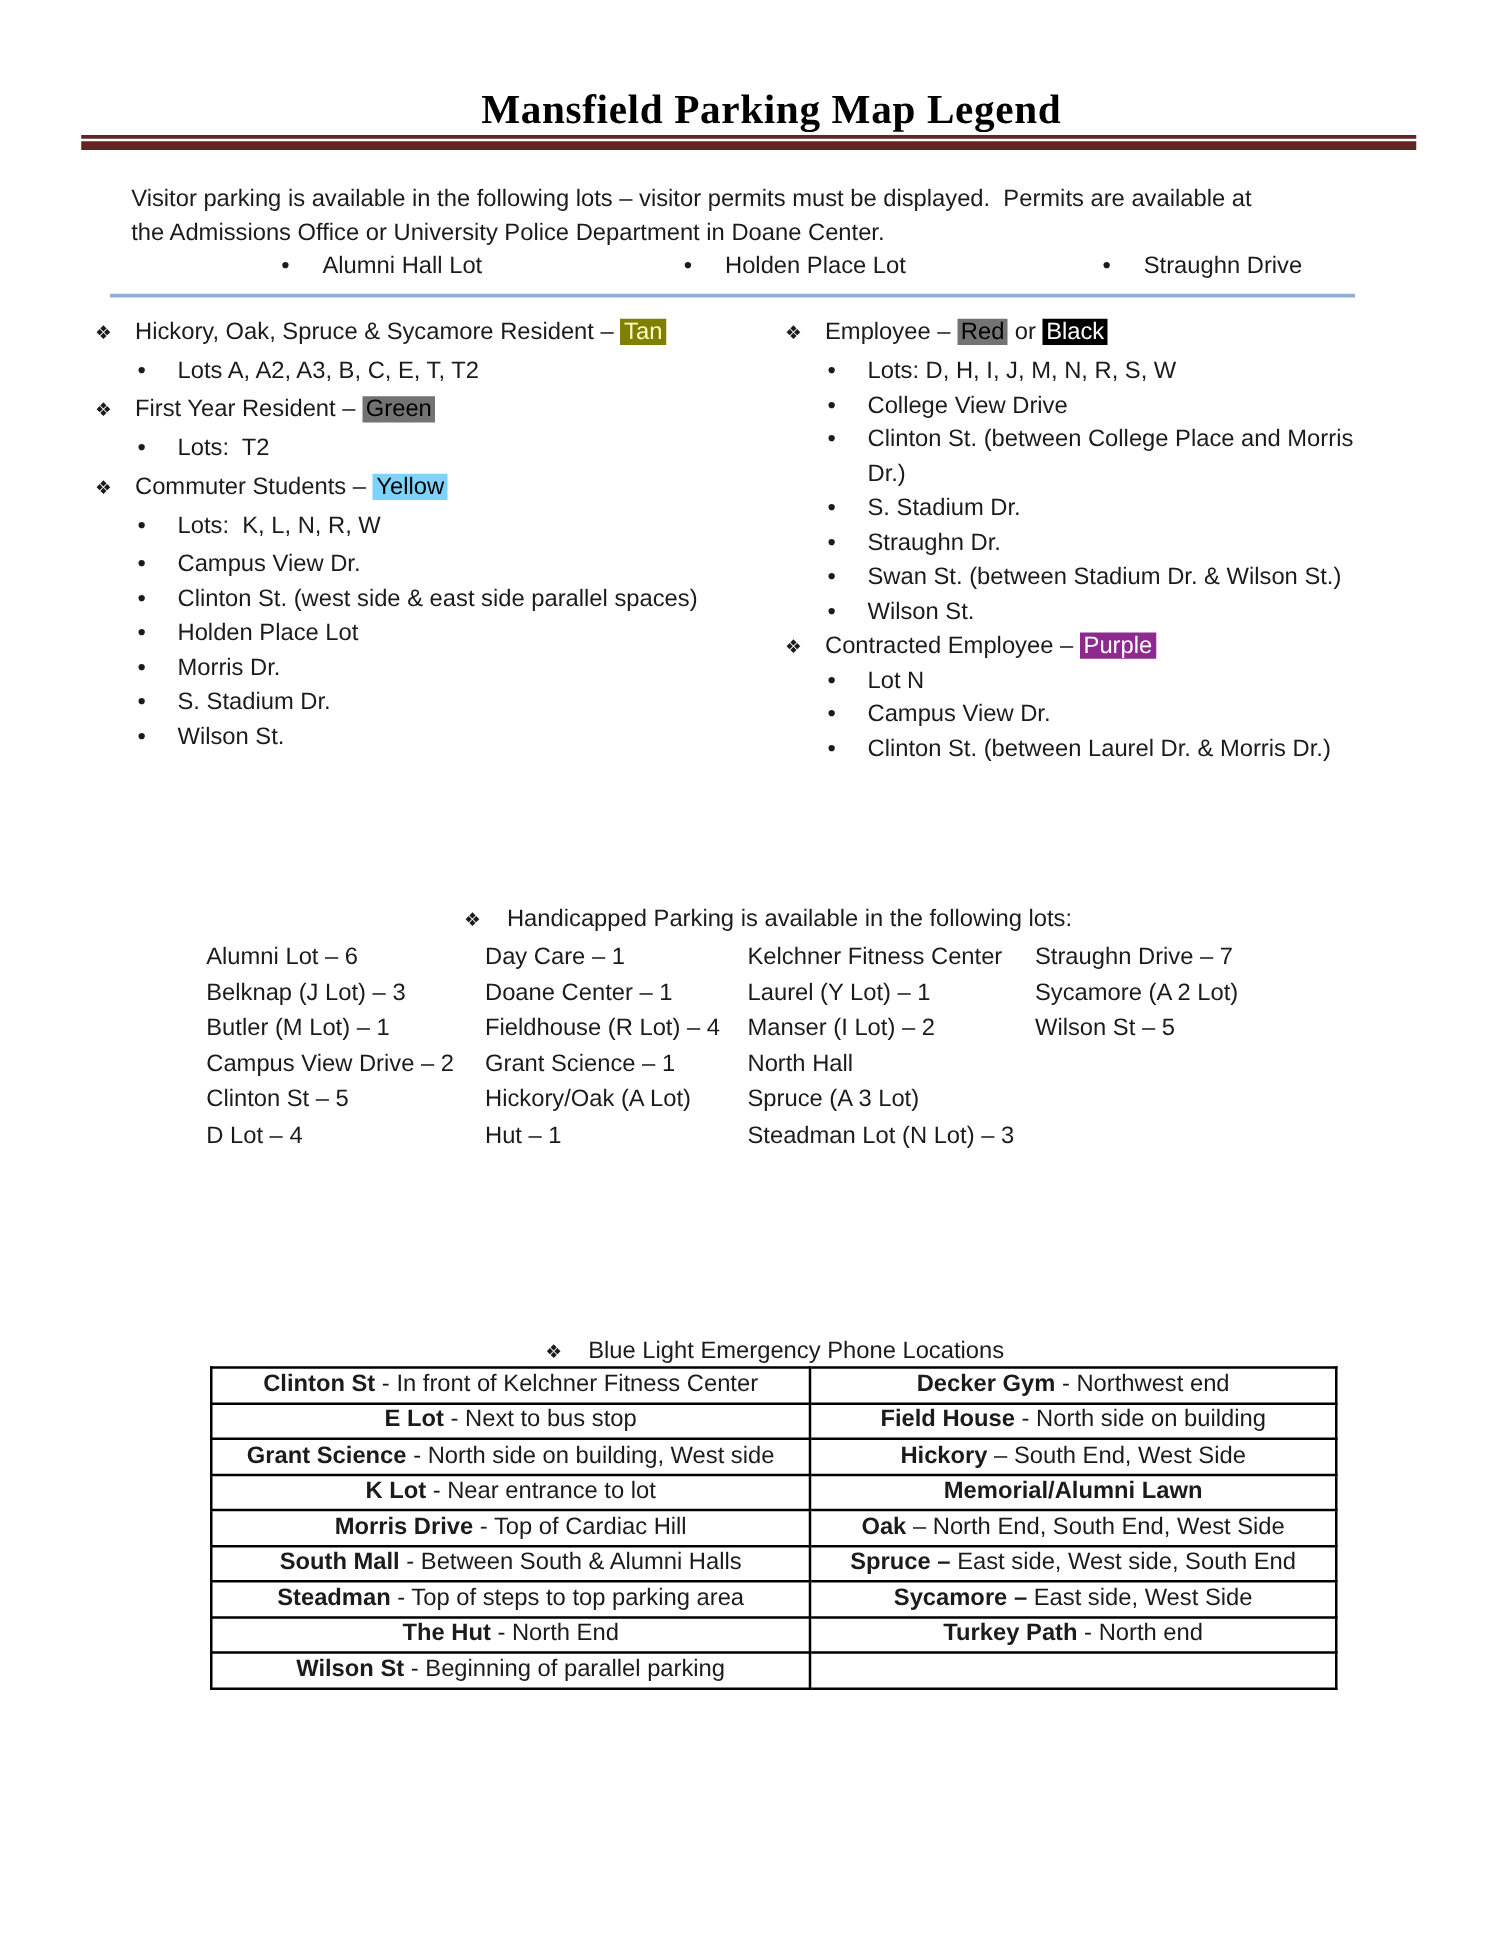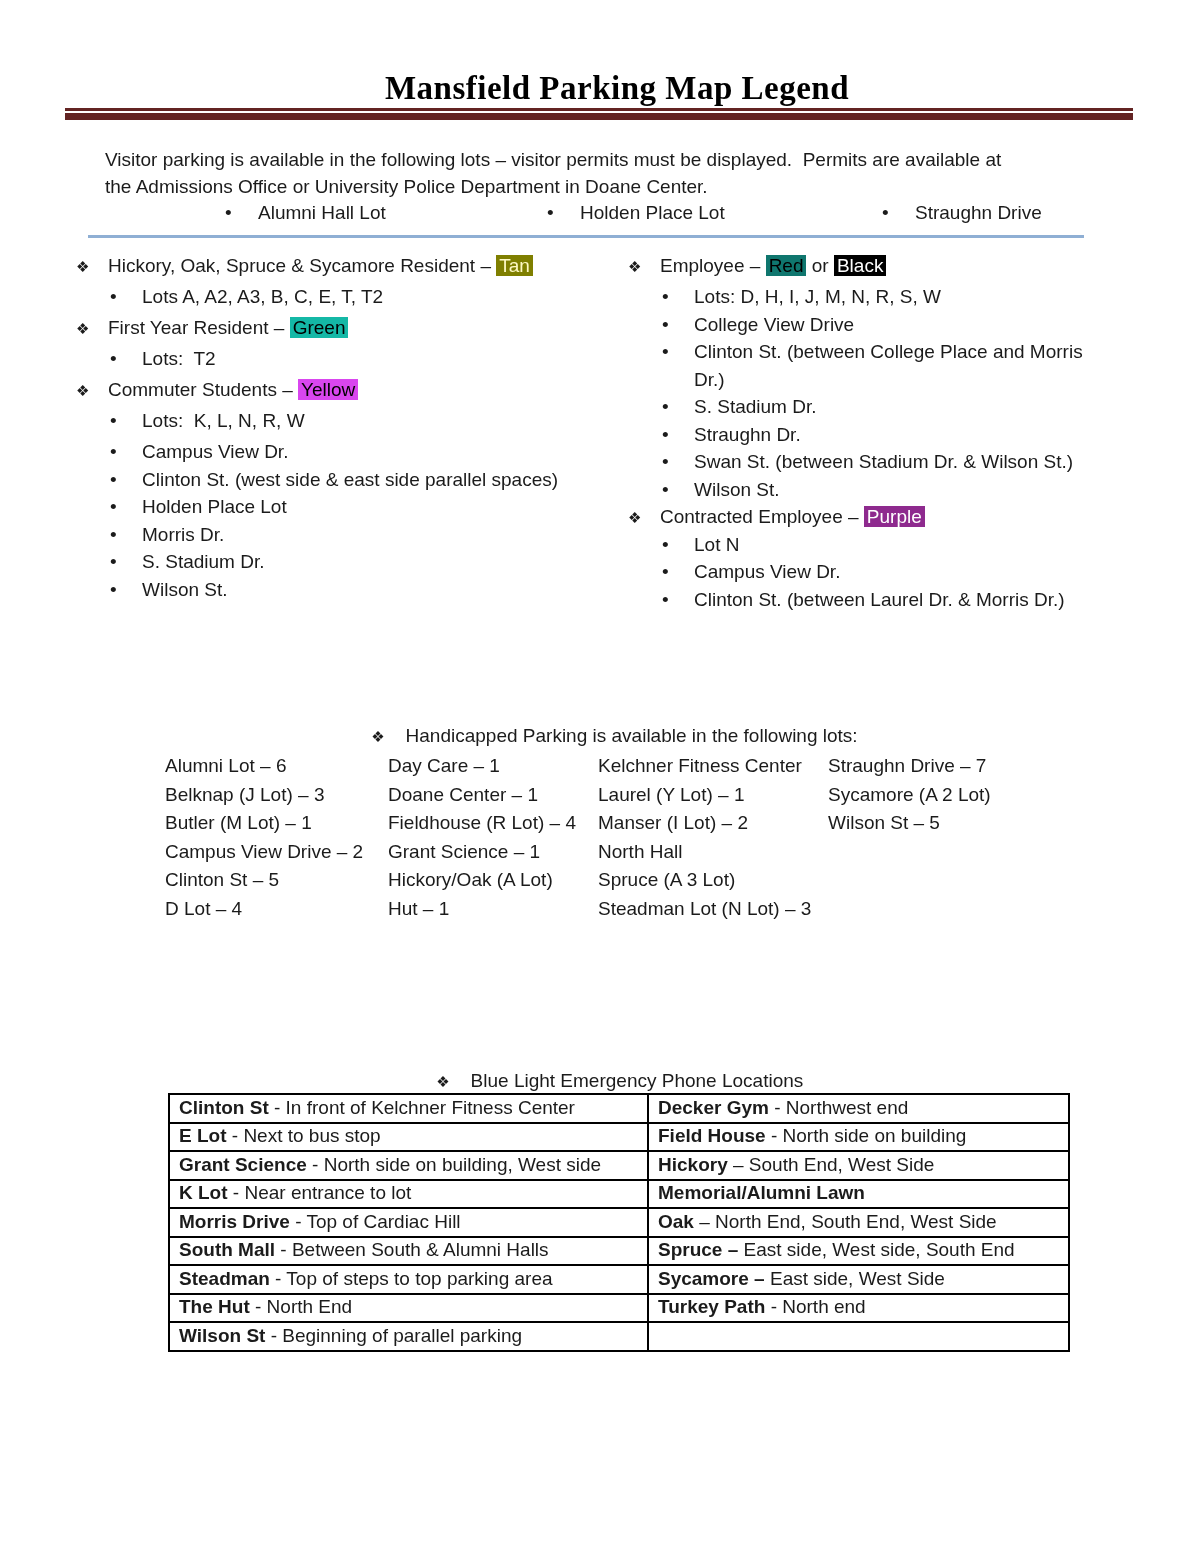--- a/index.html
+++ b/index.html
@@ -52,21 +52,21 @@
   
   .hgrid{position:absolute;top:752px;left:0;width:100%;height:180px;}
   .hcol{position:absolute;top:0;line-height:28.5px;white-space:pre;}
   .hcol-0{left:165px;}
   .hcol-1{left:388px;}
   .hcol-2{left:598px;}
   .hcol-3{left:828px;}
   
   .bl-table{
     position:absolute;top:1093px;left:168px;
-    border-collapse:collapse;table-layout:fixed;width:862px;
+    border-collapse:collapse;table-layout:fixed;width:862px;text-align:center;
   }
   .bl-table td{
     border:2px solid #000;
     padding:1px 9px 2px 9px;
     height:23.5px;
     font-size:19px;white-space:pre;
     overflow:hidden;
   }
   .bl-table td.c0{width:459px;}
   .bl-table td.c1{width:401px;}
@@ -94,33 +94,33 @@
       <span class="visitor-item" style="left: 547px;"><span class="dot">•</span><span>Holden Place Lot</span></span>
       <span class="visitor-item" style="left: 882px;"><span class="dot">•</span><span>Straughn Drive</span></span>
     </div>
 
   <div class="blue-rule" style="background: rgb(143, 175, 212);"></div>
 
   <div class="legend">
     <ul class="col-left">
         <li class="main"><span class="marker">❖</span><span class="content"><span>Hickory, Oak, Spruce &amp; Sycamore Resident – </span><span class="hl" style="background: rgb(127, 127, 0); color: #fef9c3;">Tan</span></span></li>
         <li class="sub"><span class="marker">•</span><span class="content"><span>Lots A, A2, A3, B, C, E, T, T2</span></span></li>
-        <li class="main"><span class="marker">❖</span><span class="content"><span>First Year Resident – </span><span class="hl" style="background: #14b8a6; color: rgb(0, 0, 0);">Green</span></span></li>
+        <li class="main"><span class="marker">❖</span><span class="content"><span>First Year Resident – </span><span class="hl" style="background: #737373; color: rgb(0, 0, 0);">Green</span></span></li>
         <li class="sub"><span class="marker">•</span><span class="content"><span>Lots:  T2</span></span></li>
-        <li class="main"><span class="marker">❖</span><span class="content"><span>Commuter Students – </span><span class="hl" style="background: #d946ef; color: rgb(0, 0, 0);">Yellow</span></span></li>
+        <li class="main"><span class="marker">❖</span><span class="content"><span>Commuter Students – </span><span class="hl" style="background: #7dd3fc; color: rgb(0, 0, 0);">Yellow</span></span></li>
         <li class="sub"><span class="marker">•</span><span class="content"><span>Lots:  K, L, N, R, W</span></span></li>
         <li class="sub"><span class="marker">•</span><span class="content"><span>Campus View Dr.</span></span></li>
         <li class="sub"><span class="marker">•</span><span class="content"><span>Clinton St. (west side &amp; east side parallel spaces)</span></span></li>
         <li class="sub"><span class="marker">•</span><span class="content"><span>Holden Place Lot</span></span></li>
         <li class="sub"><span class="marker">•</span><span class="content"><span>Morris Dr.</span></span></li>
         <li class="sub"><span class="marker">•</span><span class="content"><span>S. Stadium Dr.</span></span></li>
         <li class="sub"><span class="marker">•</span><span class="content"><span>Wilson St.</span></span></li>
       </ul>
     <ul class="col-right">
-        <li class="main"><span class="marker">❖</span><span class="content"><span>Employee – </span><span class="hl" style="background: #0f766e; color: rgb(0, 0, 0); margin-top: 37px;">Red</span><span> or </span><span class="hl" style="background: rgb(0, 0, 0); color: rgb(255, 255, 255);">Black</span></span></li>
+        <li class="main"><span class="marker">❖</span><span class="content"><span>Employee – </span><span class="hl" style="background: #737373; color: rgb(0, 0, 0); margin-top: 37px;">Red</span><span> or </span><span class="hl" style="background: rgb(0, 0, 0); color: rgb(255, 255, 255);">Black</span></span></li>
         <li class="sub"><span class="marker">•</span><span class="content"><span>Lots: D, H, I, J, M, N, R, S, W</span></span></li>
         <li class="sub"><span class="marker">•</span><span class="content"><span>College View Drive</span></span></li>
         <li class="sub"><span class="marker">•</span><span class="content"><span>Clinton St. (between College Place and Morris Dr.)</span></span></li>
         <li class="sub"><span class="marker">•</span><span class="content"><span>S. Stadium Dr.</span></span></li>
         <li class="sub"><span class="marker">•</span><span class="content"><span>Straughn Dr.</span></span></li>
         <li class="sub"><span class="marker">•</span><span class="content"><span>Swan St. (between Stadium Dr. &amp; Wilson St.)</span></span></li>
         <li class="sub"><span class="marker">•</span><span class="content"><span>Wilson St.</span></span></li>
         <li class="main"><span class="marker">❖</span><span class="content"><span>Contracted Employee – </span><span class="hl" style="background: rgb(142, 42, 142); color: rgb(255, 255, 255); text-align: right;">Purple</span></span></li>
         <li class="sub"><span class="marker">•</span><span class="content"><span>Lot N</span></span></li>
         <li class="sub"><span class="marker">•</span><span class="content"><span>Campus View Dr.</span></span></li>

